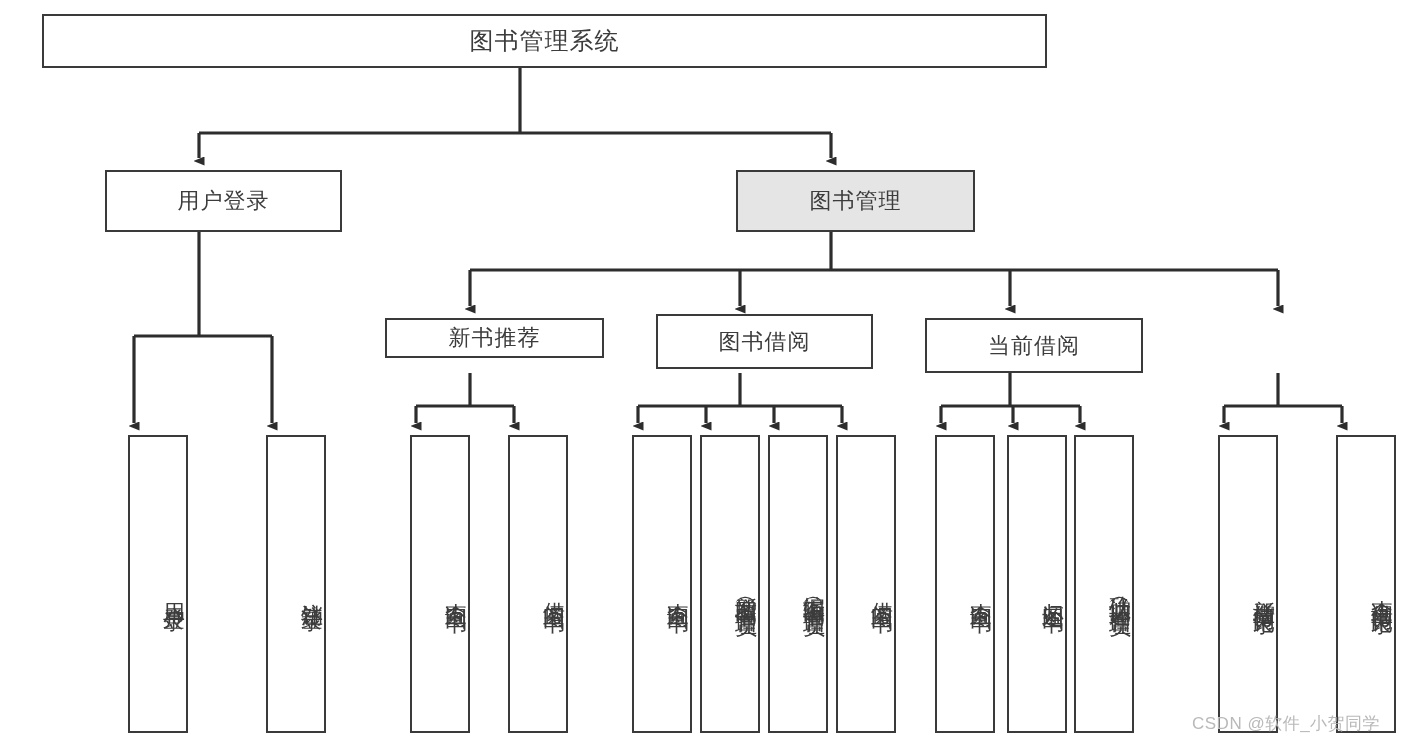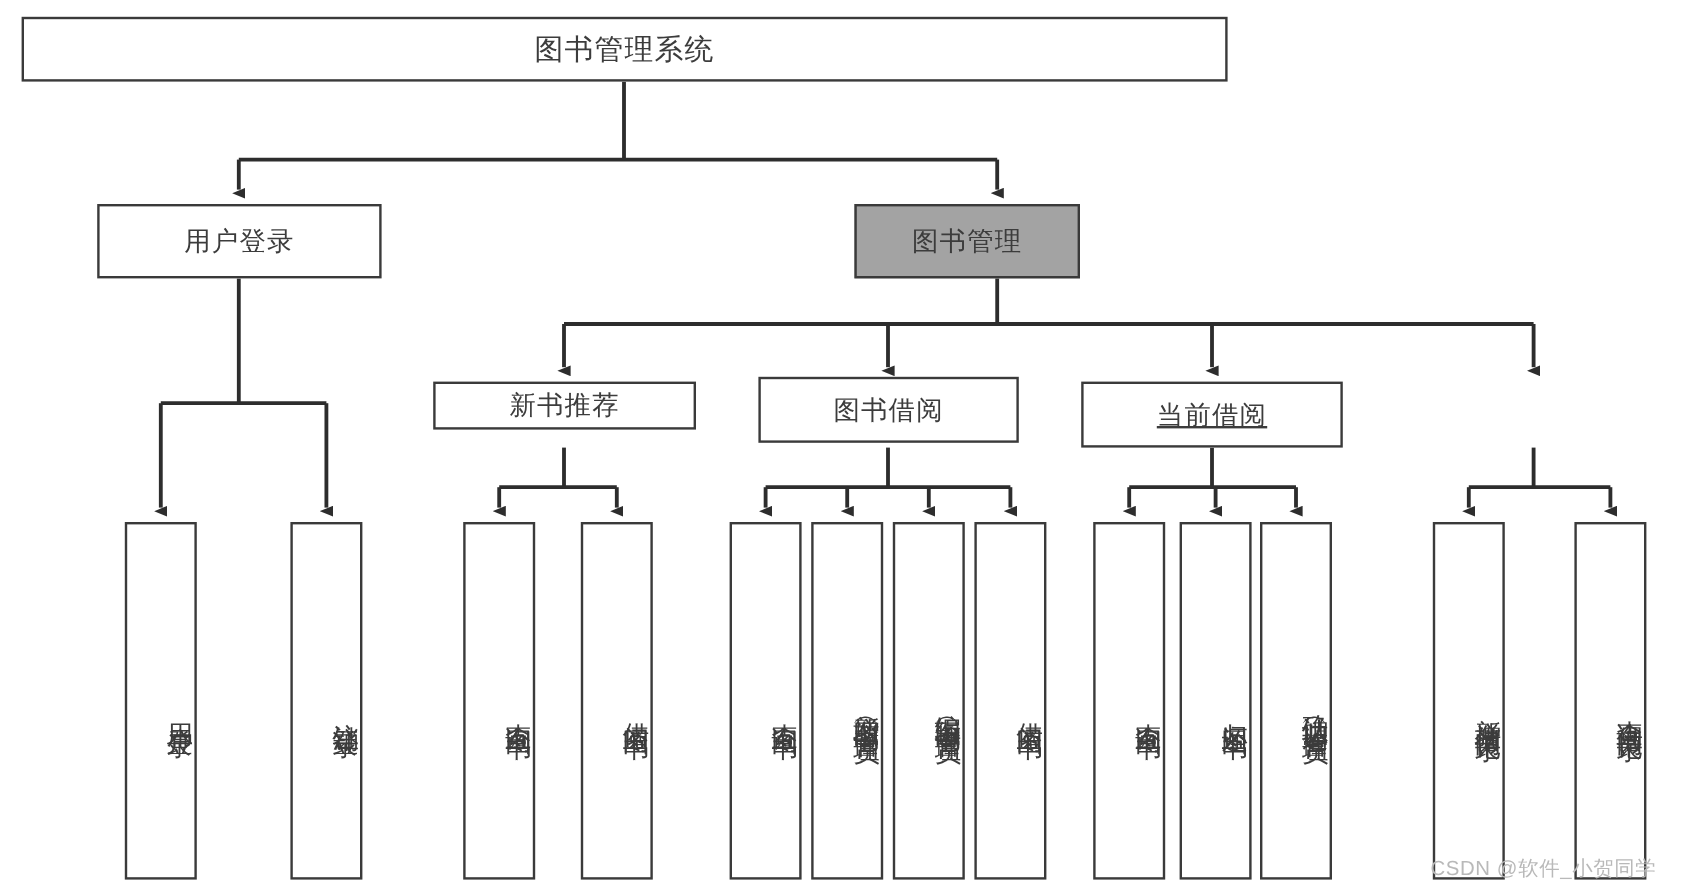--- a/index.html
+++ b/index.html
@@ -27,20 +27,21 @@
   }
   .node {
     position: absolute;
     box-sizing: border-box;
     background: #ffffff;
     border: 2px solid #f97316;
     display: flex;
     align-items: center;
     justify-content: center;
     color: #3c3c3c;
+    margin-left: 24px;
   }
   .node.horiz {
     font-size: 22px;
     letter-spacing: 1px;
   }
   .node.vert {
     writing-mode: vertical-rl;
     text-orientation: upright;
     font-size: 22px;
     letter-spacing: 3px;
@@ -122,31 +123,31 @@
     </g>
   </svg>
 
   <div class="node horiz root" id="node-root" style="left: 18px; top: 14px; width: 1005px; height: 54px; border-color: rgb(58, 58, 58); background: rgb(255, 255, 255); color: rgb(60, 60, 60);">
     <span class="nodetext">图书管理系统</span>
   </div>
 
   <div class="node horiz" style="left: 81px; top: 170px; width: 237px; height: 62px; border-color: rgb(58, 58, 58); background: rgb(255, 255, 255); color: rgb(60, 60, 60);">
     <span class="nodetext">用户登录</span>
   </div>
-  <div class="node horiz" style="left: 712px; top: 170px; width: 188px; height: 62px; border-color: rgb(58, 58, 58); background: #a3a3a3; color: rgb(60, 60, 60);">
+  <div class="node horiz" style="left: 712px; top: 170px; width: 239px; height: 62px; border-color: rgb(58, 58, 58); background: #e5e5e5; color: rgb(60, 60, 60);">
     <span class="nodetext">图书管理</span>
   </div>
 
   <div class="node horiz" style="left: 361px; top: 318px; width: 219px; height: 40px; border-color: rgb(58, 58, 58); background: rgb(255, 255, 255); color: rgb(60, 60, 60);">
     <span class="nodetext">新书推荐</span>
   </div>
   <div class="node horiz" style="left: 632px; top: 314px; width: 217px; height: 55px; border-color: rgb(58, 58, 58); background: rgb(255, 255, 255); color: rgb(60, 60, 60);">
     <span class="nodetext">图书借阅</span>
   </div>
-  <div class="node horiz" style="left: 901px; top: 318px; width: 218px; height: 55px; border-color: rgb(58, 58, 58); background: rgb(255, 255, 255); color: rgb(60, 60, 60); text-decoration: underline;">
+  <div class="node horiz" style="left: 901px; top: 318px; width: 218px; height: 55px; border-color: rgb(58, 58, 58); background: rgb(255, 255, 255); color: rgb(60, 60, 60);">
     <span class="nodetext">当前借阅</span>
   </div>
 
   <div class="node vert" style="left: 104px; top: 435px; width: 60px; height: 298px; border-color: rgb(58, 58, 58); background: rgb(255, 255, 255); color: rgb(60, 60, 60);">
     <span class="nodetext">用户登录</span>
   </div>
   <div class="node vert" style="left: 242px; top: 435px; width: 60px; height: 298px; border-color: rgb(58, 58, 58); background: rgb(255, 255, 255); color: rgb(60, 60, 60);">
     <span class="nodetext">注销登录</span>
   </div>
   <div class="node vert" style="left: 386px; top: 435px; width: 60px; height: 298px; border-color: rgb(58, 58, 58); background: rgb(255, 255, 255); color: rgb(60, 60, 60);">

